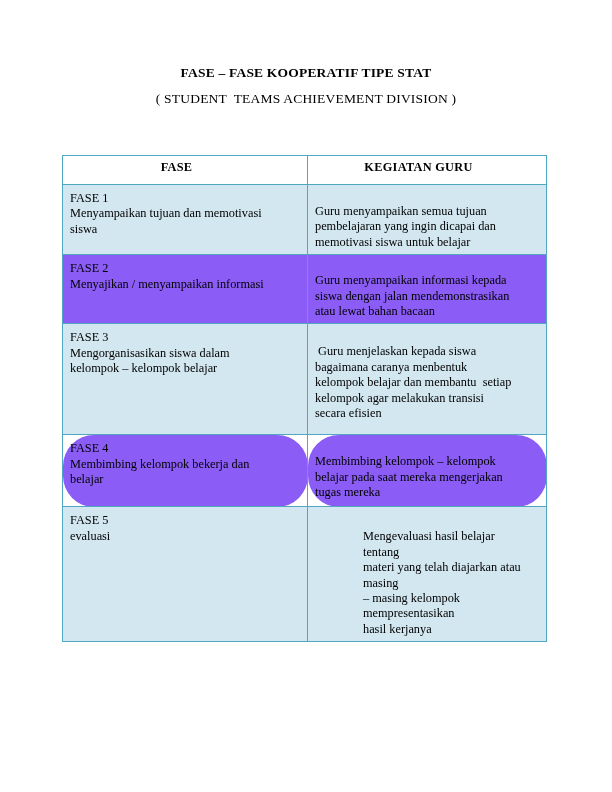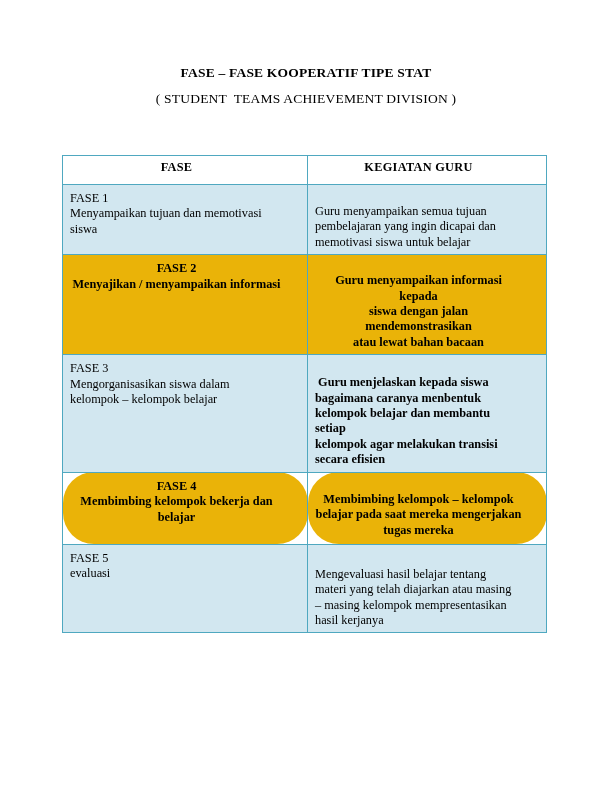--- a/index.html
+++ b/index.html
@@ -78,23 +78,22 @@
     height: 20px;
     vertical-align: middle;
   }
 
   
   tr.tinted td {
     background: #d2e7f0;
     font-weight: normal;
   }
   tr.plain td {
-    background: #eab308;
-    font-weight: bold;
-    text-align: center;
+    background: #8b5cf6;
+    font-weight: normal;
   }
 
   
   tr.r1 td { height: 60px; margin-left: 31px; }
   tr.r2 td { height: 58px; }
   tr.r3 td { height: 102px; }
   tr.r4 td { height: 63px; border-radius: 31px; }
   tr.r5 td { height: 76px; }
   tr.r6 td { height: 48px; }
 
@@ -102,23 +101,23 @@
     white-space: pre-wrap;
     display: block;
   }
   
   td.kegiatan .cell-text {
     display: block;
     padding-top: 15px;
   }
   tr.r1 td.kegiatan .cell-text { padding-top: 15px; }
   tr.r2 td.kegiatan .cell-text { padding-top: 14px; }
-  tr.r3 td.kegiatan .cell-text { padding-top: 16px; font-weight: bold; }
+  tr.r3 td.kegiatan .cell-text { padding-top: 16px; }
   tr.r4 td.kegiatan .cell-text { padding-top: 15px; }
-  tr.r5 td.kegiatan .cell-text { padding-top: 18px; }
+  tr.r5 td.kegiatan .cell-text { padding-top: 18px; margin-left: 48px; }
   tr.r6 td.kegiatan .cell-text { padding-top: 6px; }
   td.fase .cell-text { padding-top: 2px; }
 </style>
 </head>
 <body>
 
 <div class="page">
 
   <div class="title-block">
     <div class="title-line-1">FASE – FASE KOOPERATIF TIPE STAT</div>

